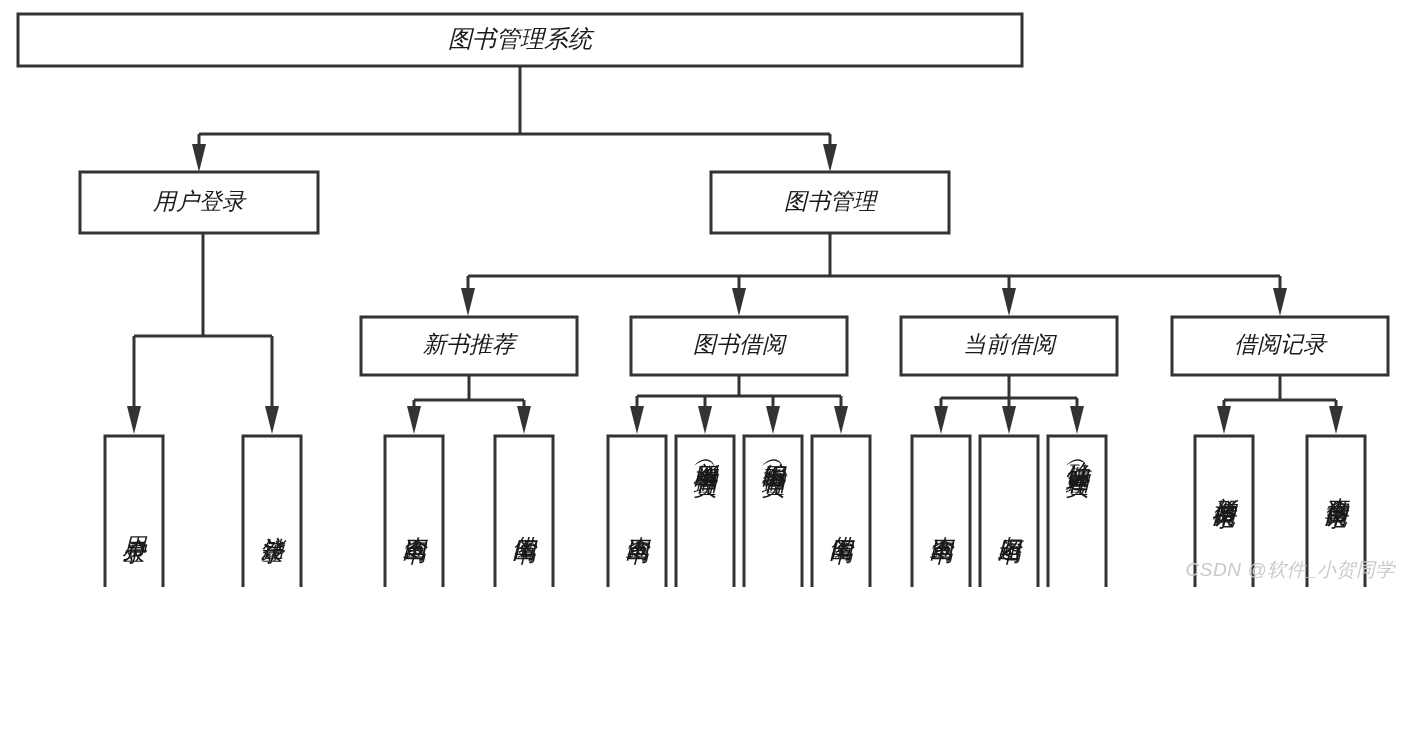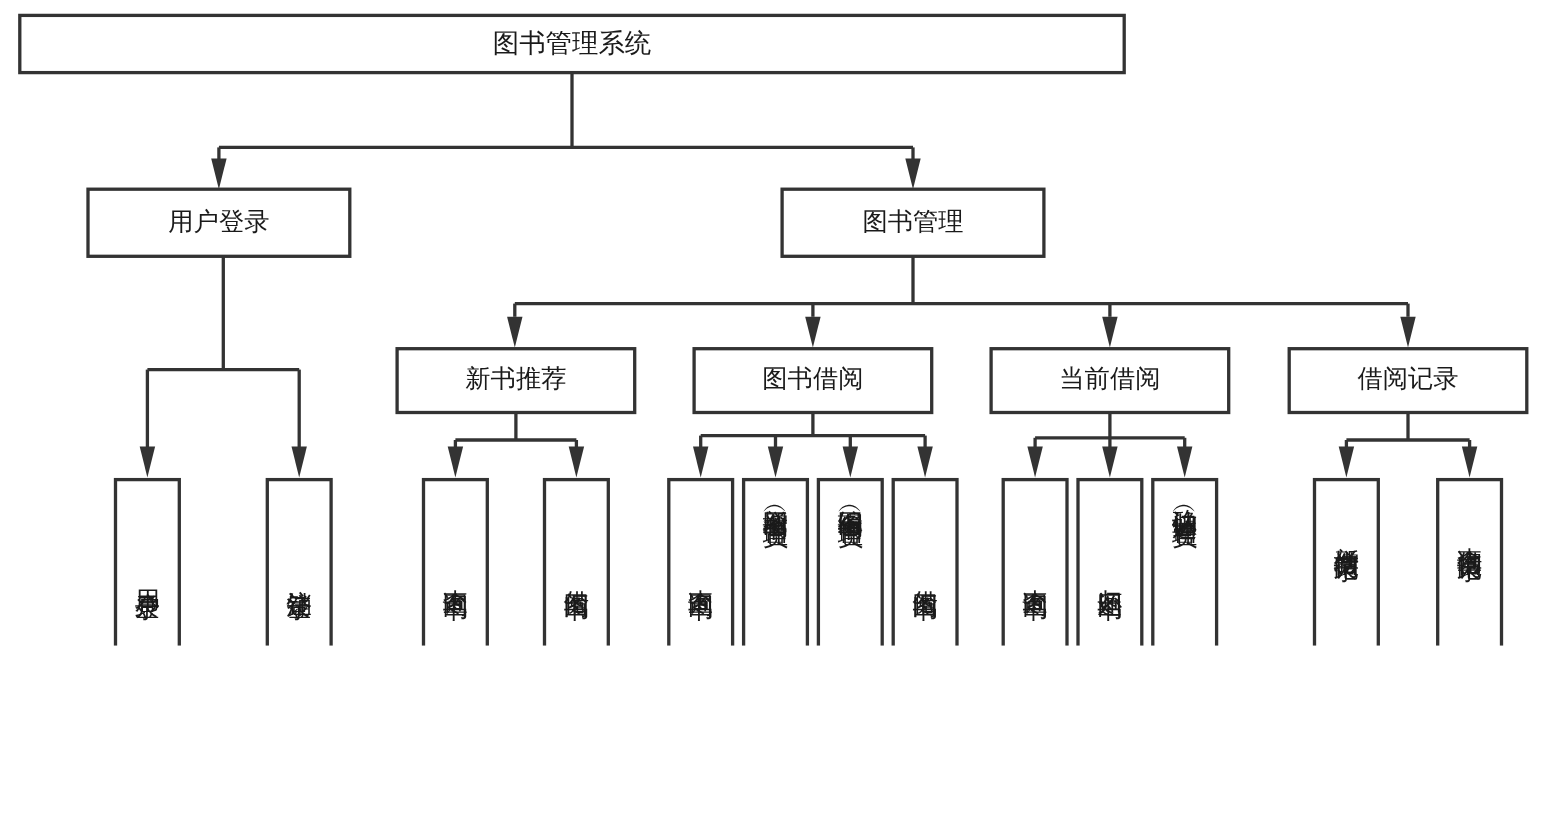--- a/index.html
+++ b/index.html
@@ -10,20 +10,21 @@
   }
   body {
     font-family: "Liberation Sans", "DejaVu Sans", sans-serif;
   }
   #diagram-root {
     position: relative;
     width: 1405px;
     height: 587px;
     background: #ffffff;
     overflow: hidden;
+    font-style: italic;
   }
   svg#tree-svg {
     position: absolute;
     top: 0;
     left: 0;
     width: 1405px;
     height: 747px;
     display: block;
   }
   .node-box {
@@ -256,13 +257,14 @@
     <span class="leaf-label">确认归还（管理员）</span>
   </div>
 
   <div class="leaf-label-wrap" style="left:1195px; top:436px; width:58px; height:297px; padding-top:43px;">
     <span class="leaf-label">新增借阅记录</span>
   </div>
   <div class="leaf-label-wrap" style="left:1307px; top:436px; width:58px; height:297px; padding-top:43px;">
     <span class="leaf-label">查询借阅记录</span>
   </div>
 
+  <div class="watermark">CSDN @软件_小贺同学</div>
 </div>
 
 </body></html>

